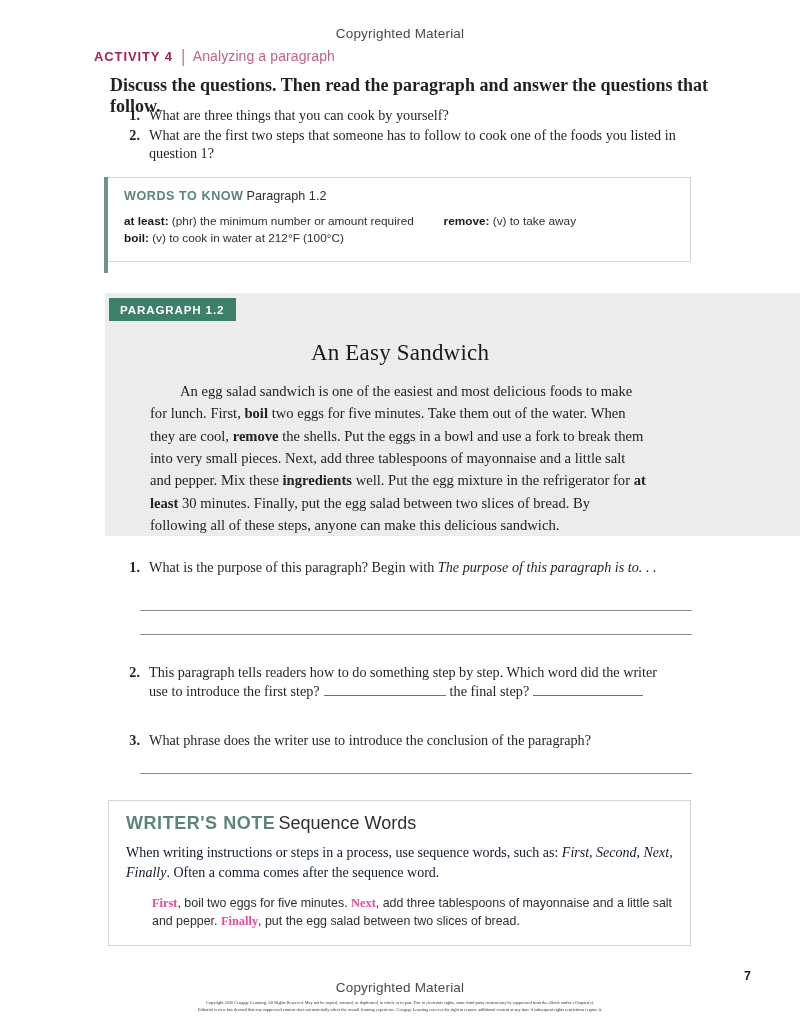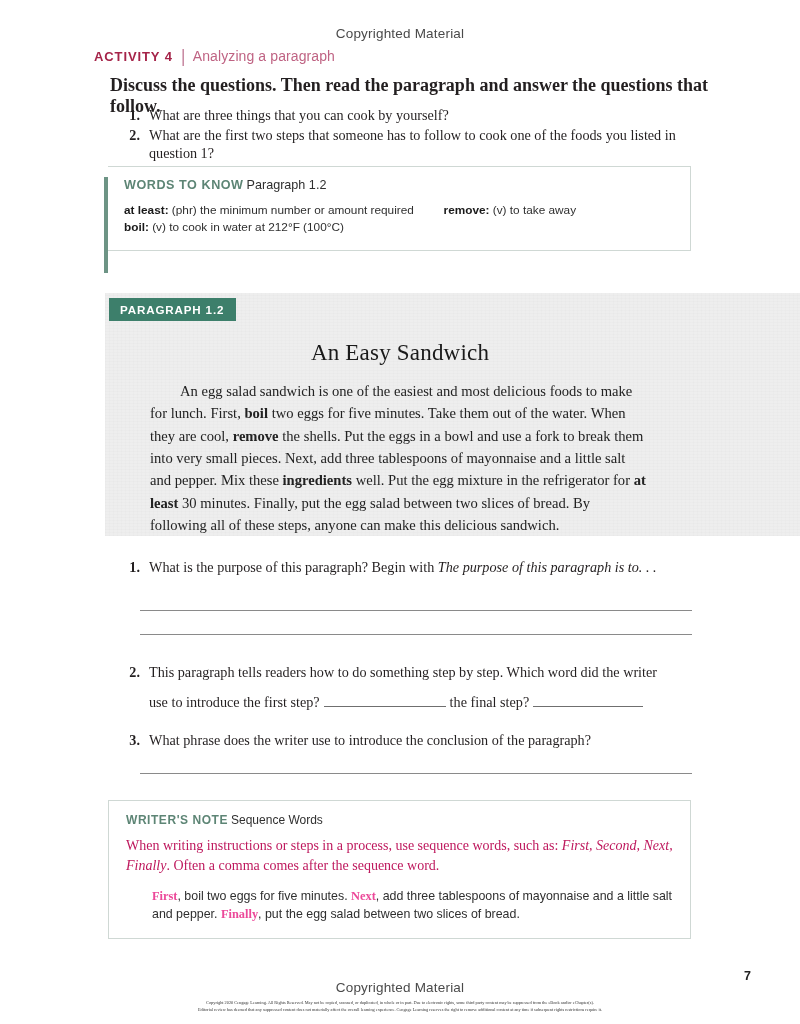--- a/index.html
+++ b/index.html
@@ -95,21 +95,21 @@
     width: 20px;
     flex: 0 0 20px;
     text-align: right;
     margin-right: 9px;
   }
   .q-text { flex: 1; }
 
   
   .wtk-box {
     position: absolute;
-    top: 166px;
+    top: 177px;
     left: 108px;
     width: 583px;
     box-sizing: border-box;
     border: 1px solid #cfd8d4;
     border-left: none;
     background: #ffffff;
     padding: 11px 14px 13px 16px;
   }
   .wtk-bar {
     position: absolute;
@@ -234,37 +234,37 @@
     top: 800px;
     left: 108px;
     width: 583px;
     box-sizing: border-box;
     border: 1px solid #cfd8d4;
     background: #ffffff;
     padding: 12px 16px 14px 17px;
   }
   .wn-head {
     font-family: "Liberation Sans", sans-serif;
-    font-size: 12px;
+    font-size: 18px;
     margin-bottom: 9px;
   }
   .wn-head .lbl {
     font-weight: bold;
     color: #5d8575;
     letter-spacing: .55px;
   }
   .wn-head .sub {
     color: #2f2f2f;
     margin-left: 3px;
   }
   .wn-body {
     font-family: "Liberation Serif", serif;
     font-size: 14px;
     line-height: 1.42;
-    color: #be185d;
+    color: #0f172a;
   }
   .wn-body i { font-style: italic; }
   .wn-example {
     font-family: "Liberation Sans", sans-serif;
     font-size: 12.4px;
     line-height: 1.5;
     color: #2f2f2f;
     margin-top: 11px;
     margin-left: 26px;
   }
@@ -368,21 +368,21 @@
   <div class="ansline" style="position:absolute; top:610px; left:140px; width:552px;"></div>
   <div class="ansline" style="position:absolute; top:634px; left:140px; width:552px;"></div>
 
   <div class="cq" style="top:663px;">
     <div class="cq-row">
       <span class="cq-num">2.</span>
       <span class="cq-text">
         <span>This paragraph tells readers how to do something step by step. Which word did the writer</span>
       </span>
     </div>
-    <div class="cq-row" style="margin-top:11px;">
+    <div class="cq-row" style="">
       <span class="cq-num"></span>
       <span class="cq-text"><span>use to introduce the first step?</span><span class="inline-blank" style="width:122px;"></span><span>the final step?</span><span class="inline-blank" style="width:110px;"></span></span>
     </div>
   </div>
 
   <div class="cq" style="top:731px;">
     <div class="cq-row">
       <span class="cq-num">3.</span>
       <span class="cq-text">What phrase does the writer use to introduce the conclusion of the paragraph?</span>
     </div>

